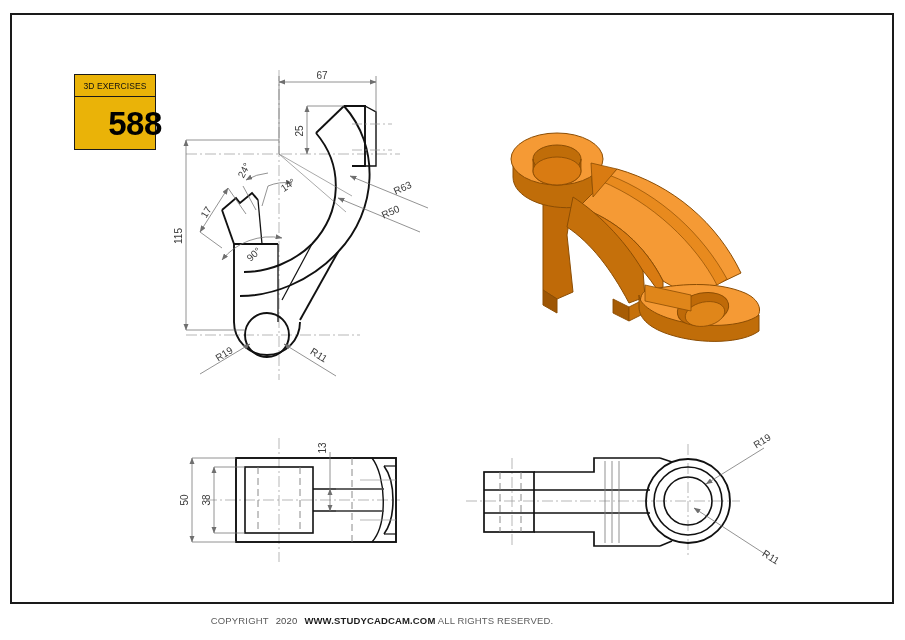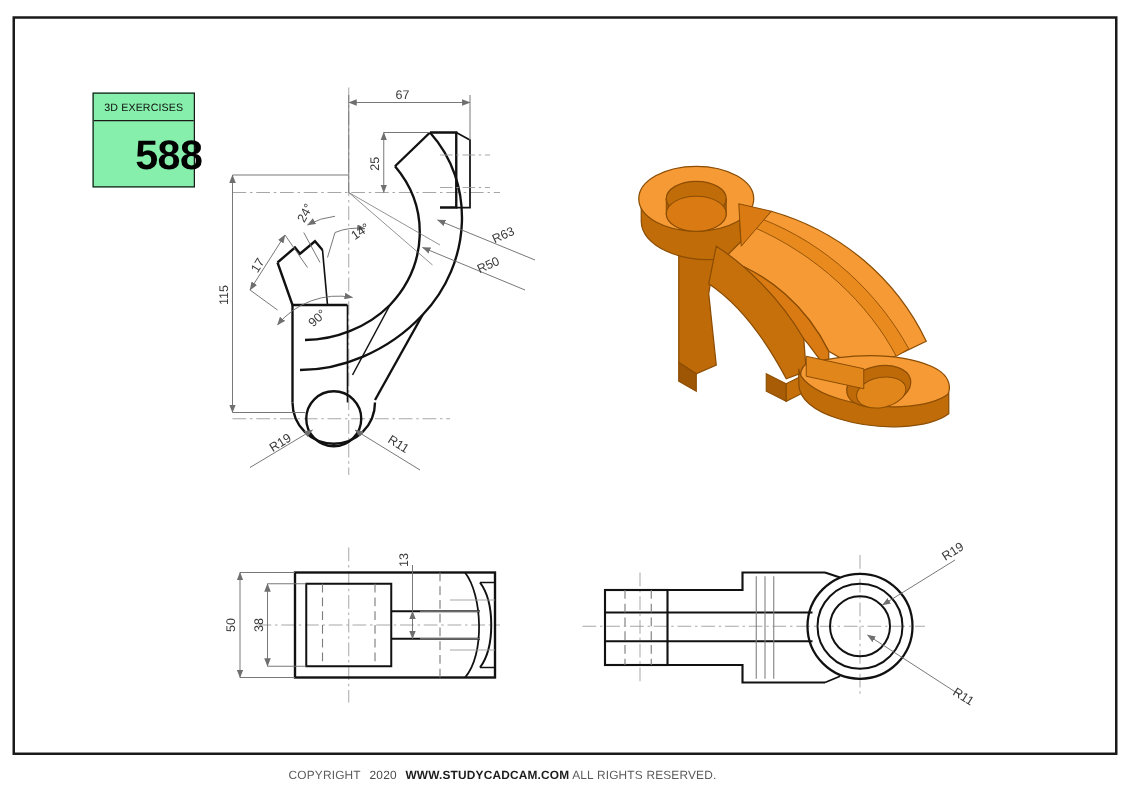--- a/index.html
+++ b/index.html
@@ -32,21 +32,21 @@
   }
   
   .title-block {
     position: absolute;
     left: 74px;
     top: 74px;
     width: 82px;
     height: 76px;
     border: 1.4px solid #1a1a1a;
     box-sizing: border-box;
-    background: #86efac;
+    background: #eab308;
     z-index: 6;
   }
   .title-block-head {
     height: 22px;
     border-bottom: 1.4px solid #1a1a1a;
     box-sizing: border-box;
     display: flex;
     align-items: center;
     justify-content: center;
   }
@@ -84,21 +84,20 @@
     position: absolute;
     left: 0;
     top: 615px;
     width: 764px;
     text-align: center;
     font-size: 9.5px;
     color: #5b5b5b;
     letter-spacing: 0.15px;
     white-space: nowrap;
     z-index: 7;
-    padding-left: 20px;
   }
   .footer .fc-url {
     font-weight: bold;
     color: #1c1c1c;
   }
   .footer .fc-year { color: #4a4a4a; }
   .footer .fc-sp { display: inline-block; width: 7px; }
   .iso-wrap {
     position: absolute;
     left: 495px;

